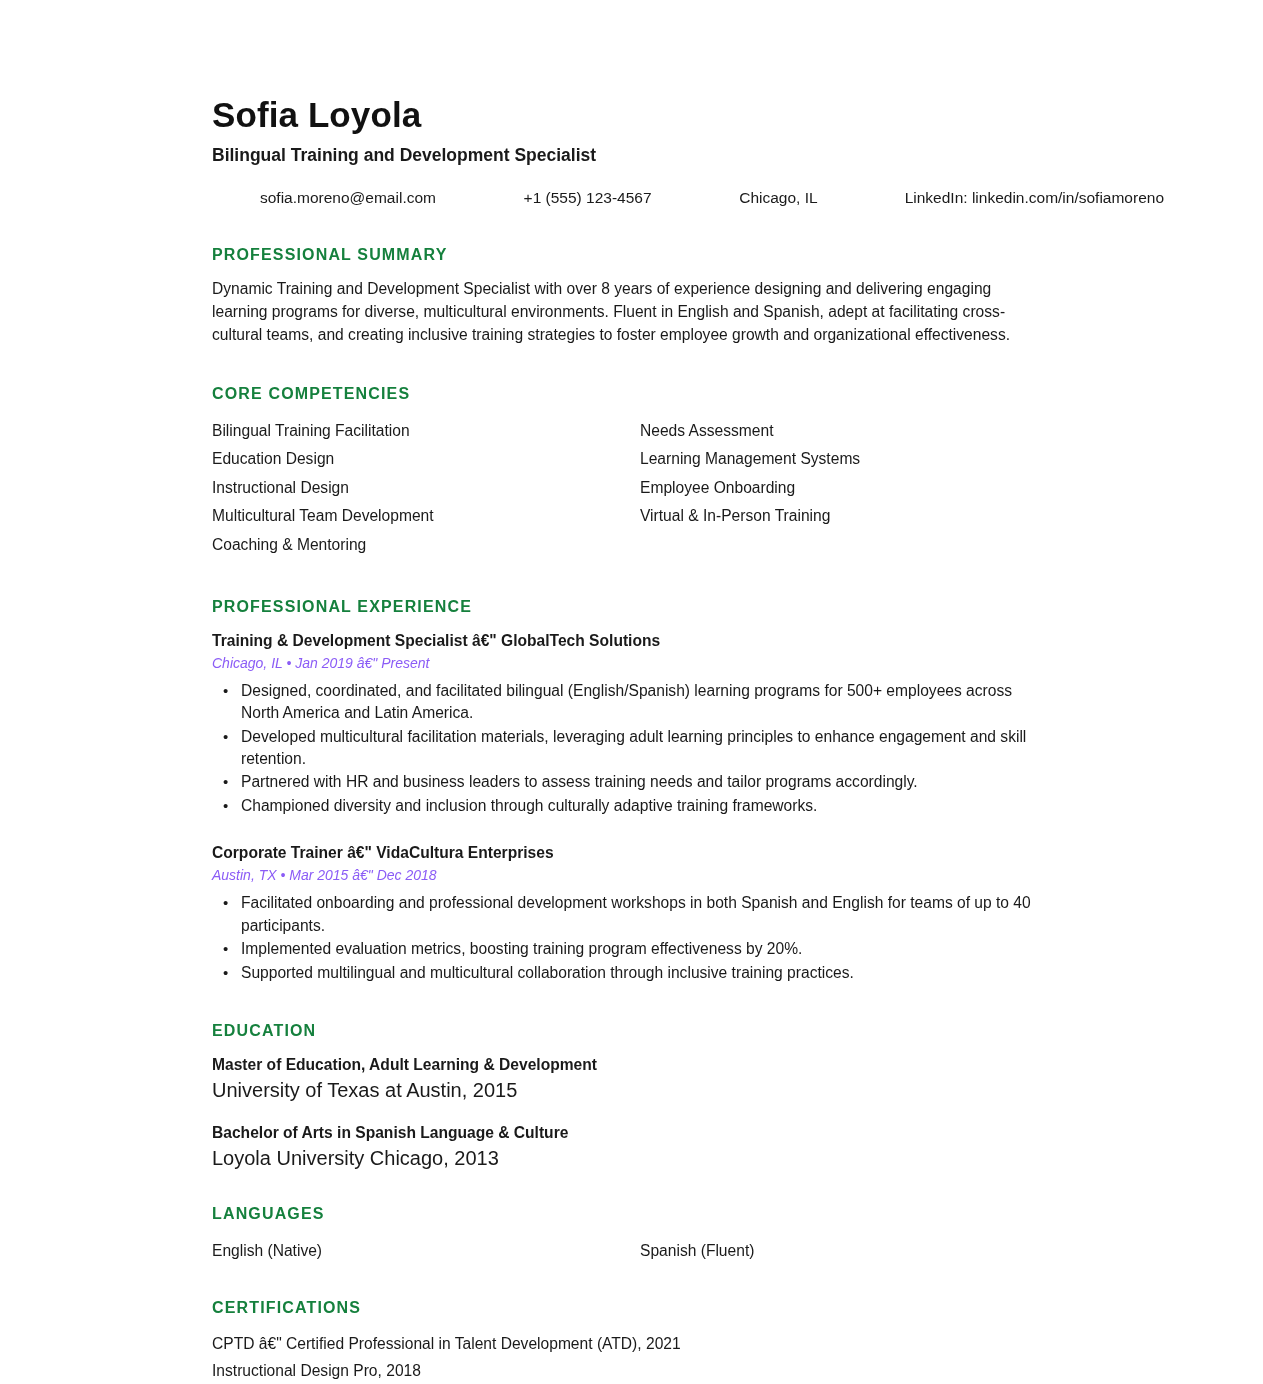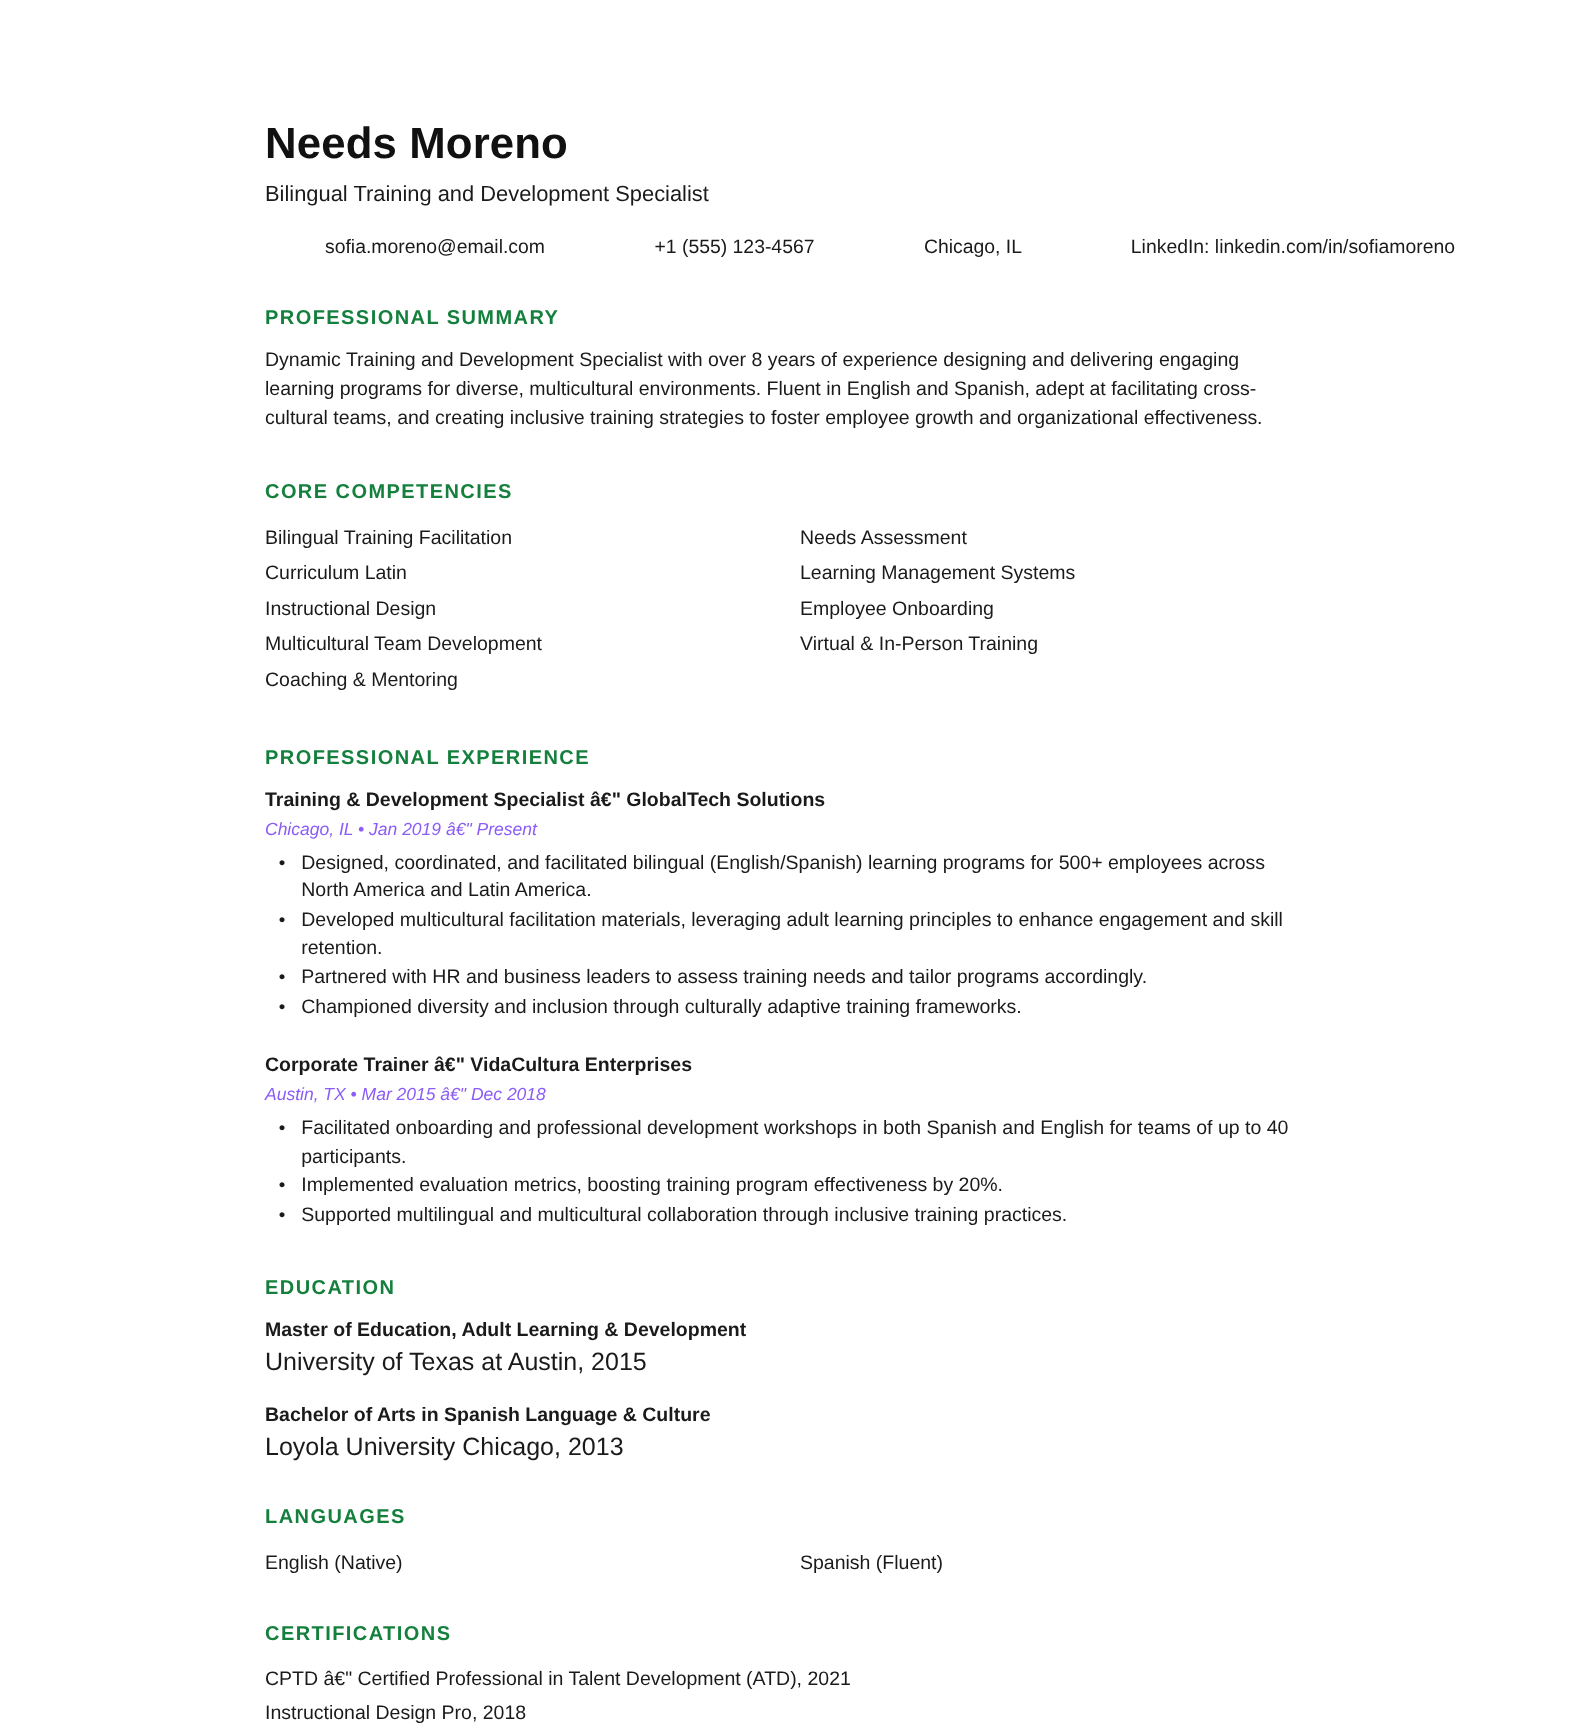--- a/index.html
+++ b/index.html
@@ -27,21 +27,21 @@
   .name {
     font-size: 35px;
     font-weight: bold;
     letter-spacing: 0.1px;
     line-height: 1.15;
     margin: 0 0 10px 0;
     color: #111111;
   }
   .headline {
     font-size: 17.5px;
-    font-weight: normal;
+    font-weight: bold;
     line-height: 1.2;
     margin: 0 0 22px 0;
     color: #1a1a1a;
   }
   .contact-line {
     font-size: 15.5px;
     line-height: 1.3;
     margin: 0 0 0 0;
     white-space: nowrap;
     color: #1a1a1a;
@@ -147,21 +147,21 @@
     padding: 5px 0 7px 0;
     color: #1a1a1a;
   }
 </style>
 </head>
 <body>
 
 <div class="page">
 
   <header>
-    <h1 class="name">Needs Moreno</h1>
+    <h1 class="name">Sofia Loyola</h1>
     <div class="headline">Bilingual Training and Development Specialist</div>
     <div class="contact-line">
       <span class="contact-item">sofia.moreno@email.com</span>
       <span class="contact-gap"></span>
       <span class="contact-item">+1 (555) 123-4567</span>
       <span class="contact-gap"></span>
       <span class="contact-item">Chicago, IL</span>
       <span class="contact-gap"></span>
       <span class="contact-item">LinkedIn: linkedin.com/in/sofiamoreno</span>
     </div>
@@ -170,21 +170,21 @@
   <section class="section">
     <h2 class="section-title">PROFESSIONAL SUMMARY</h2>
     <p class="paragraph">Dynamic Training and Development Specialist with over 8 years of experience designing and delivering engaging learning programs for diverse, multicultural environments. Fluent in English and Spanish, adept at facilitating cross-cultural teams, and creating inclusive training strategies to foster employee growth and organizational effectiveness.</p>
   </section>
 
   <section class="section">
     <h2 class="section-title">CORE COMPETENCIES</h2>
     <div class="two-col">
       <div class="col-item">Bilingual Training Facilitation</div>
       <div class="col-item">Needs Assessment</div>
-      <div class="col-item">Curriculum Latin</div>
+      <div class="col-item">Education Design</div>
       <div class="col-item">Learning Management Systems</div>
       <div class="col-item">Instructional Design</div>
       <div class="col-item">Employee Onboarding</div>
       <div class="col-item">Multicultural Team Development</div>
       <div class="col-item">Virtual &amp; In-Person Training</div>
       <div class="col-item">Coaching &amp; Mentoring</div>
     </div>
   </section>
 
   <section class="section">

